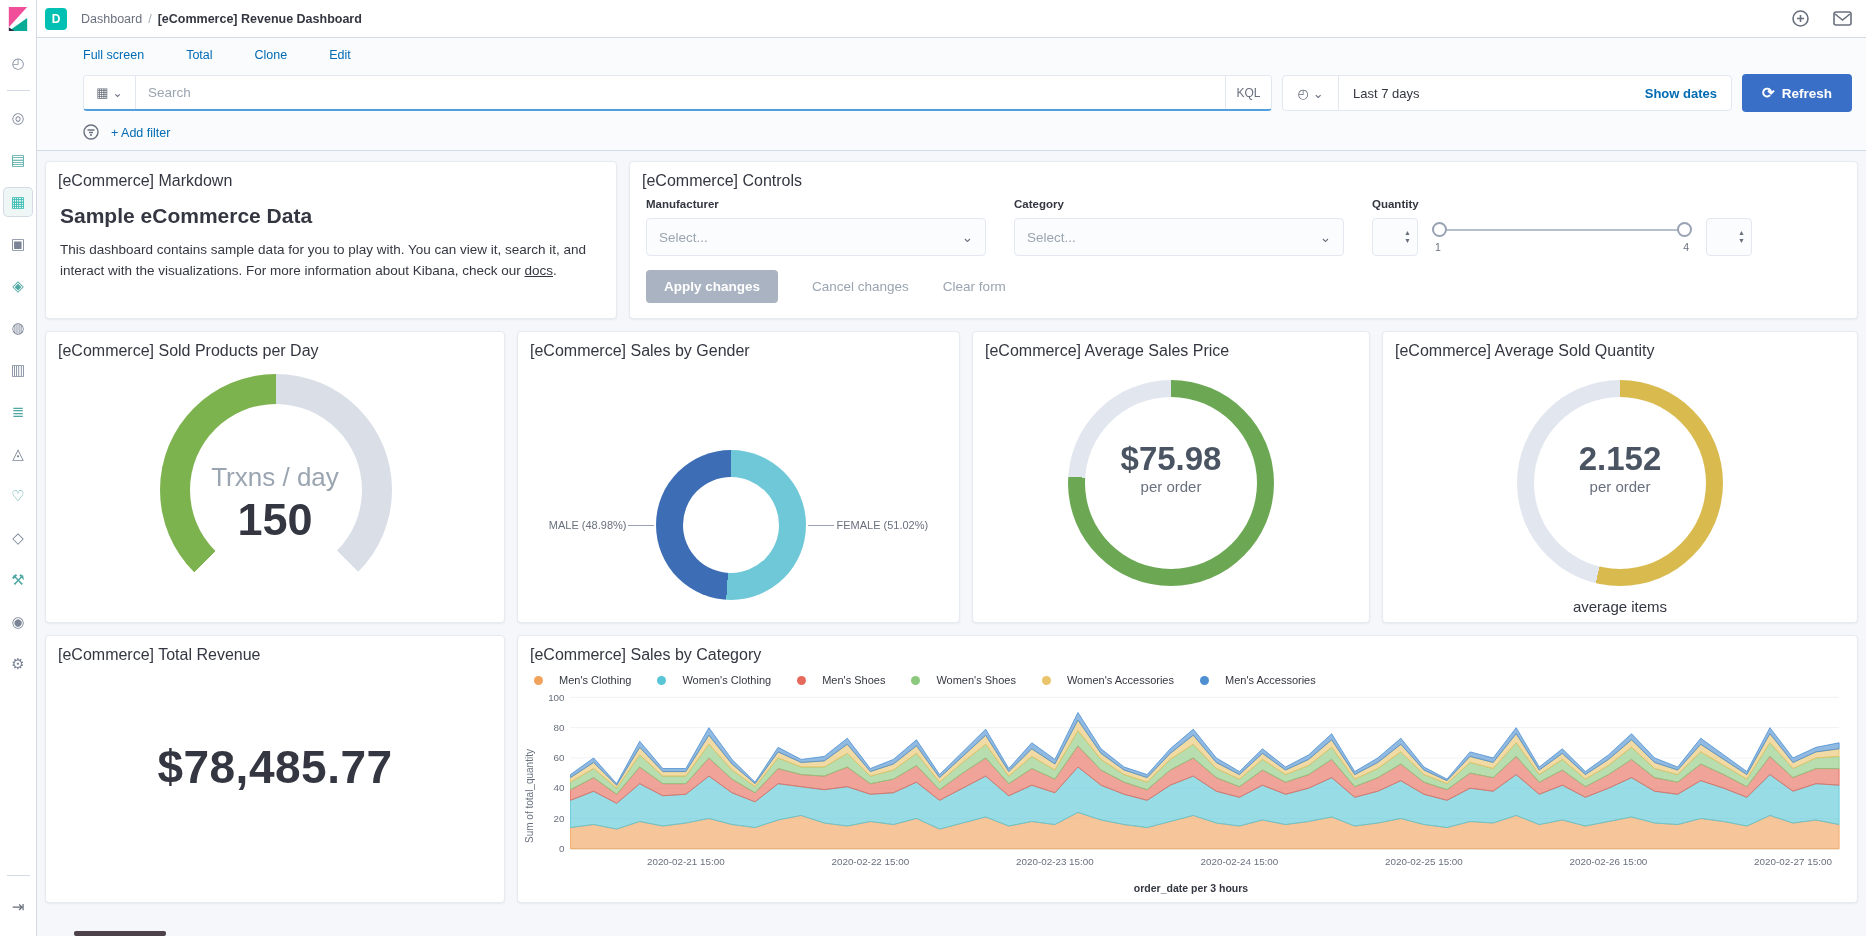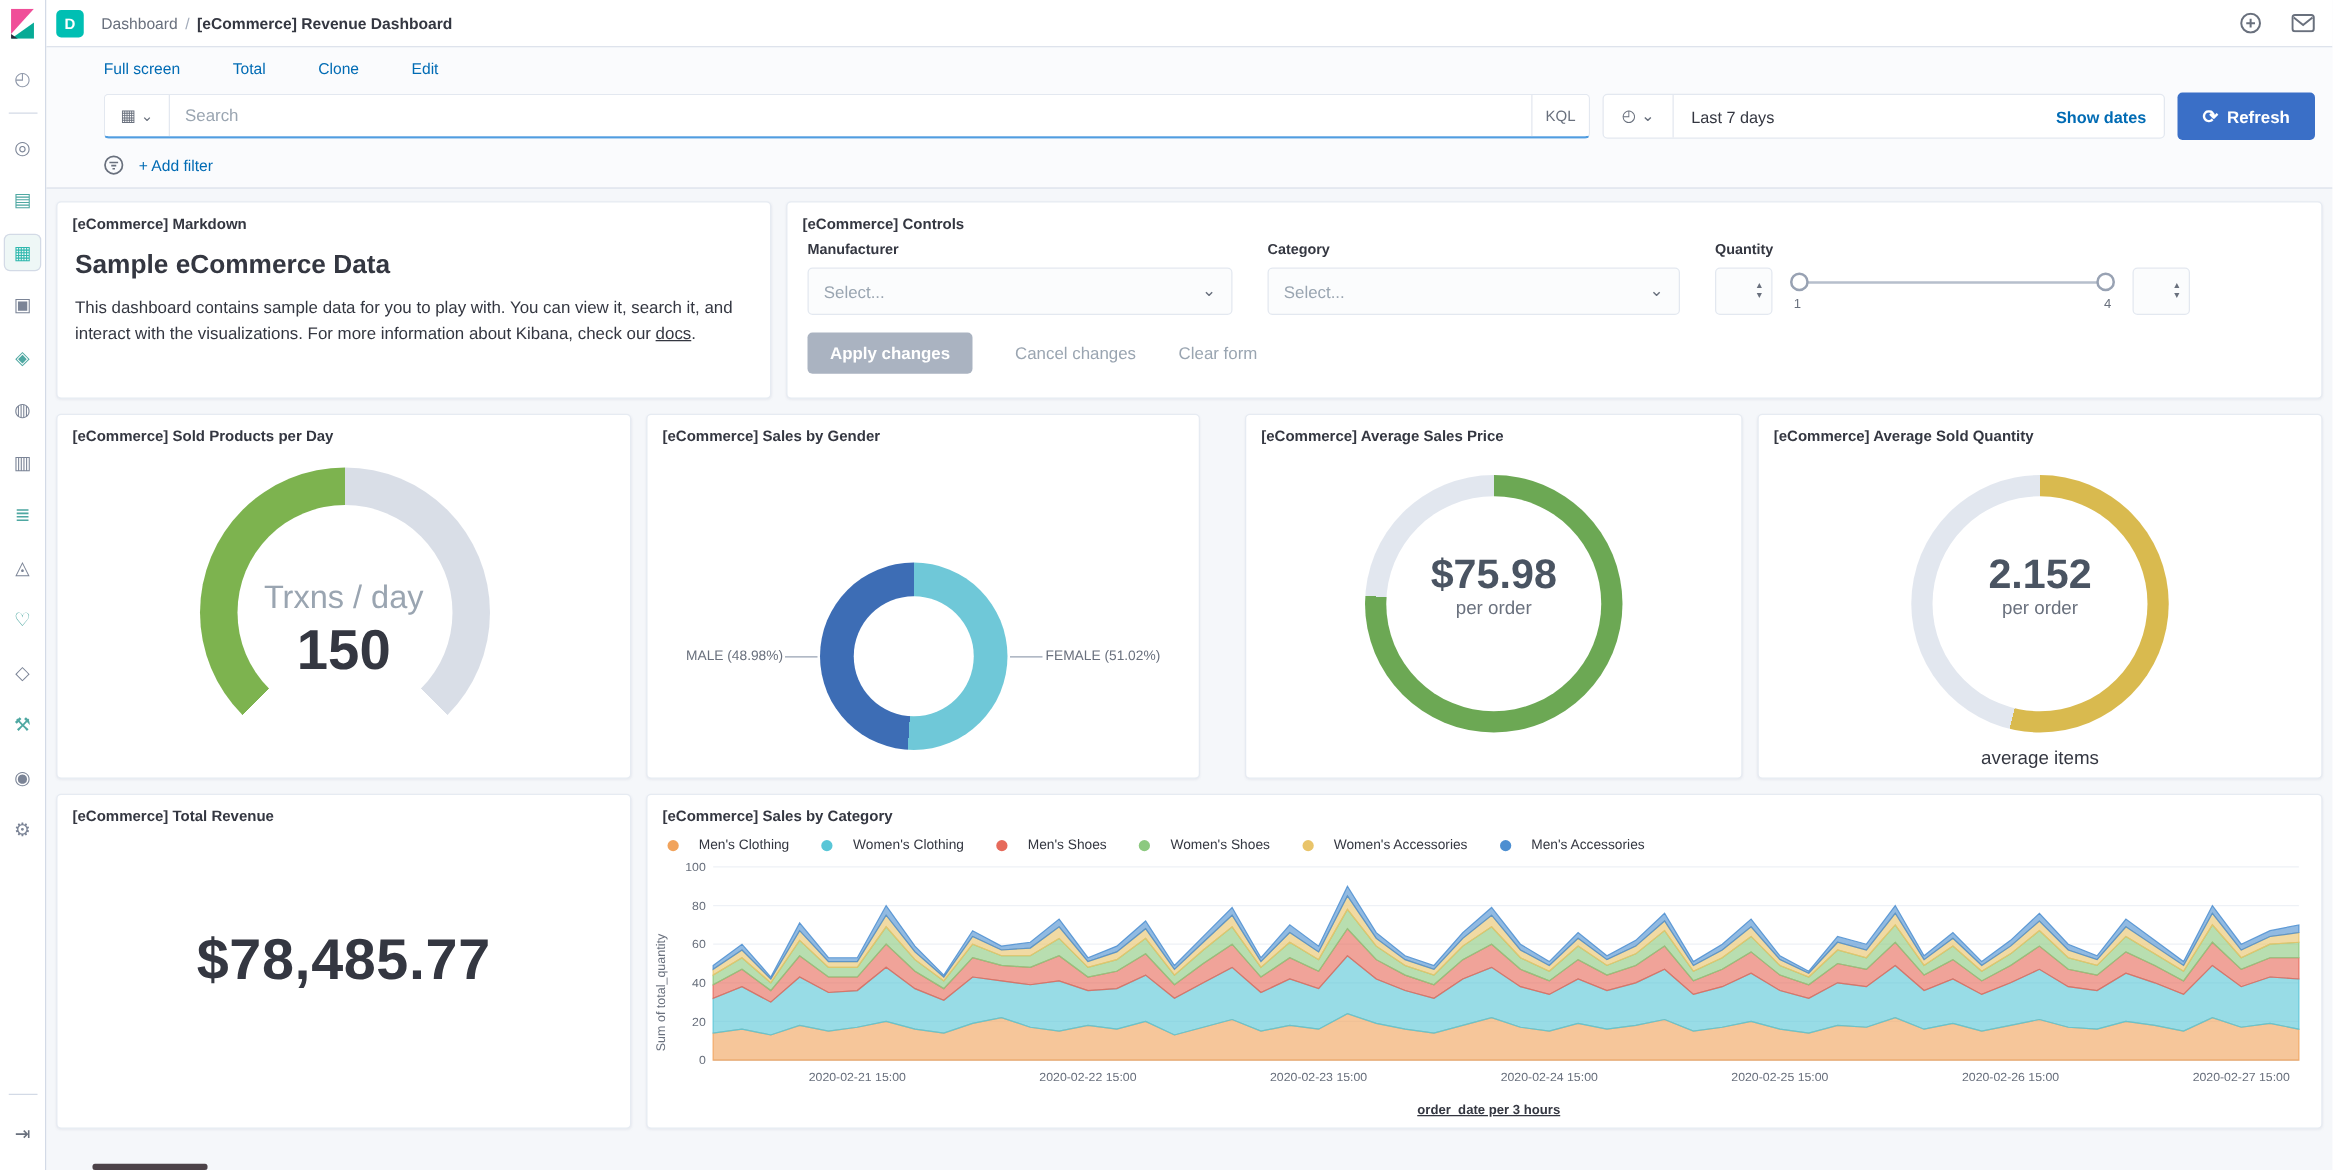--- a/index.html
+++ b/index.html
@@ -58,28 +58,28 @@
 
   
   .filterbar { background:#fafbfd; border-bottom:1px solid #d3dae6; padding:4px 14px 10px 46px;
     display:flex; align-items:flex-end; gap:12px; }
   .filter-opts { color:#69707d; cursor:pointer; display:flex; align-items:center; }
   .addfilter { color:#006bb4; font-size:12.5px; cursor:pointer; }
 
   
   .content { flex:1; background:#f5f7fa; padding:10px 8px 6px 8px; overflow:hidden; position:relative; }
   .panel { background:#fff; border:1px solid #e6ebf2; border-radius:4px; box-shadow:0 1px 2px rgba(152,162,179,.15); }
-  .panel-title { font-size:12px; font-weight:700; color:#343741; padding:10px 12px 0 12px; }
+  .panel-title { font-size:16px; font-weight:400; color:#343741; padding:10px 12px 0 12px; }
   .row1 { display:flex; gap:12px; height:158px; }
   .p-markdown { width:572px; }
   .p-controls { flex:1; }
   .row2 { display:flex; gap:12px; height:292px; margin-top:12px; }
   .p-gauge { width:460px; position:relative; }
   .p-gender { width:443px; position:relative; }
-  .p-price { width:398px; position:relative;margin-left:24px; }
+  .p-price { width:398px; position:relative; }
   .p-qty { flex:1; position:relative; }
   .row3 { display:flex; gap:12px; height:268px; margin-top:12px; }
   .p-revenue { width:460px; position:relative; }
   .p-category { flex:1; display:flex; flex-direction:column; }
 
   
   .md-heading { font-size:21px; font-weight:700; padding:14px 14px 0 14px; }
   .md-body { font-size:13.5px; line-height:1.55; padding:12px 20px 0 14px; color:#343741; }
   .md-body a { color:#343741; text-decoration:underline; cursor:pointer; }
 
@@ -135,21 +135,21 @@
 
   
   .legend { display:flex; gap:26px; padding:10px 0 2px 16px; flex-wrap:wrap; }
   .legend-item { display:flex; align-items:center; gap:16px; font-size:11px; color:#343741; cursor:pointer; }
   .legend-dot { width:9px; height:9px; border-radius:50%; }
   .chart-zone { flex:1; display:flex; padding:2px 10px 0 6px; min-height:0; }
   .y-axis-title { writing-mode:vertical-rl; transform:rotate(180deg); font-size:10px; color:#69707d;
     display:flex; align-items:center; justify-content:center; }
   .chart-svg-wrap { flex:1; display:flex; flex-direction:column; min-width:0; }
   .chart-svg-wrap svg { width:100%; height:100%; }
-  .x-axis-title { text-align:center; font-size:10.5px; color:#343741; font-weight:600; padding:0 0 8px 0;text-decoration:underline; }
+  .x-axis-title { text-align:center; font-size:10.5px; color:#343741; font-weight:600; padding:0 0 8px 0; }
 
   .bottom-scroll { position:absolute; left:37px; bottom:0; width:92px; height:5px; background:#4c4248; border-radius:2px; }
 </style>
 </head>
 <body>
 
 <div class="app">
 
   <nav class="sidebar" id="sidebar-rail">
     <div class="side-icon" style="color: rgb(141, 150, 168);">◴</div>

